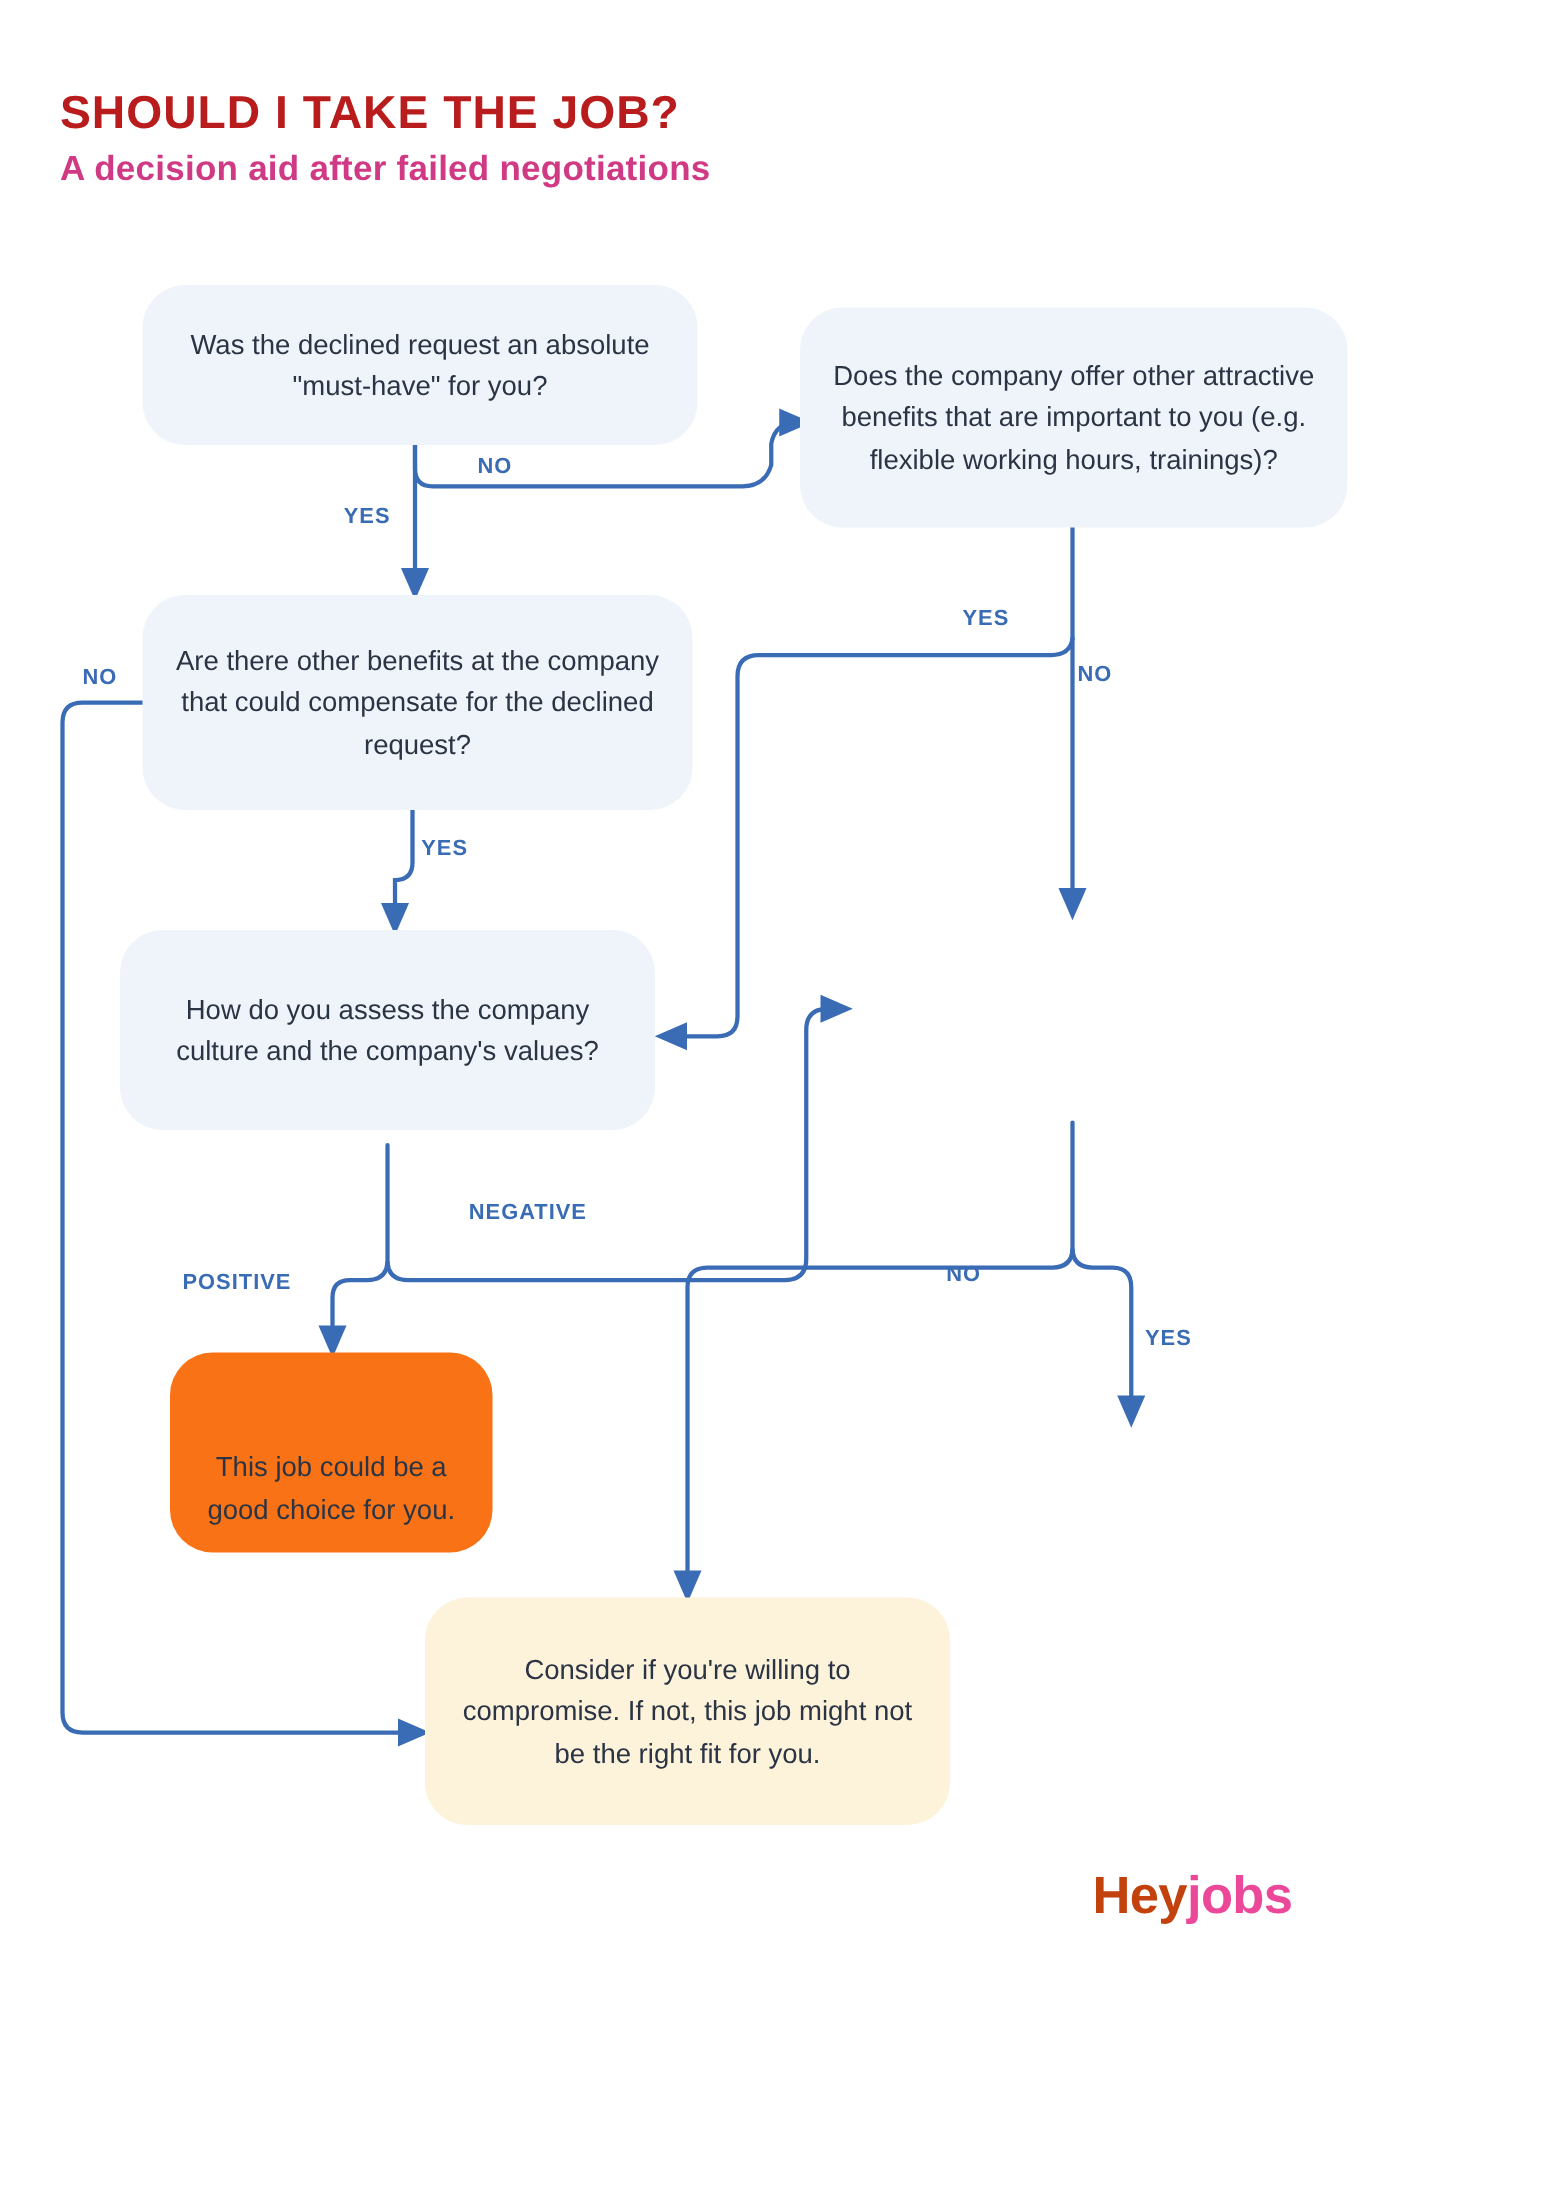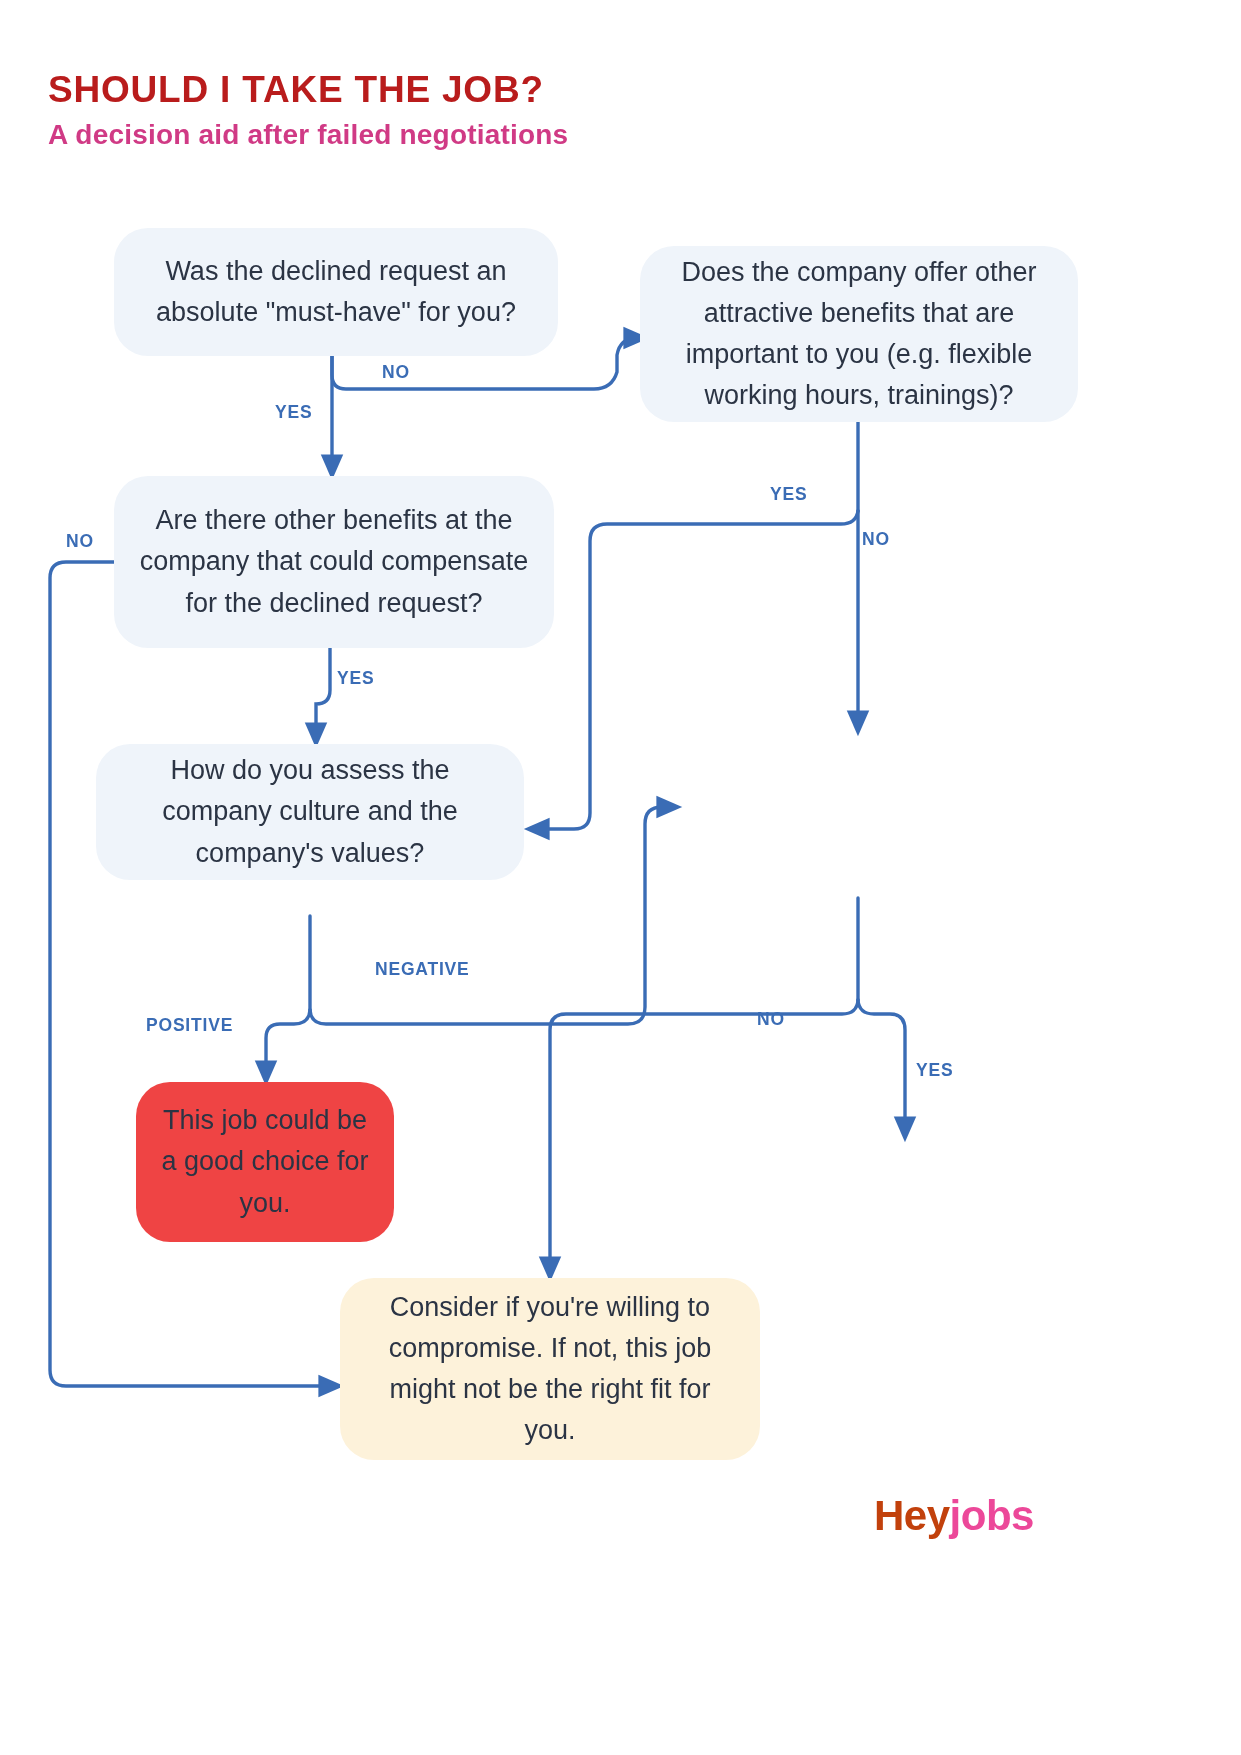--- a/index.html
+++ b/index.html
@@ -17,31 +17,31 @@
   }
   #title-sub{
     font-size:28px;font-weight:bold;color:#d03a85;letter-spacing:0.2px;
     line-height:1.2;margin:6px 0 0 0;white-space:nowrap;
   }
 
   
   .node{
     position:absolute;box-sizing:border-box;border-radius:34px;
     display:flex;align-items:center;justify-content:center;text-align:center;
-    color:#2b3444;font-size:27px;line-height:1.52;padding:18px 22px;
+    color:#2b3444;font-size:22px;line-height:1.52;padding:18px 22px;
   }
   .decision{background:#eff4fa;}
-  .outcome-pos{background:#ef4444;}
+  .outcome-pos{background:#f97316;align-items:flex-end;}
   .outcome-warn{background:#fdf2da;}
   .outcome-neg{background:#f7e3ea;}
 
   #node-must-have   {left:114px; top:228px;  width:444px; height:128px;}
   #node-other-benefits-company{left:640px; top:246px;  width:438px; height:176px;}
   #node-compensate  {left:114px; top:476px;  width:440px; height:172px;}
-  #node-culture     {left:96px;  top:744px;  width:428px; height:136px;}
+  #node-culture     {left:96px;  top:744px;  width:428px; height:160px;}
   #node-other-offers{left:678px; top:732px;  width:350px; height:166px;}
   #node-good-choice {left:136px; top:1082px; width:258px; height:160px;}
   #node-other-options{left:758px;top:1138px; width:290px; height:132px;}
   #node-compromise  {left:340px; top:1278px; width:420px; height:182px;}
 
   
   .edge-label{
     position:absolute;color:#3a6cb5;font-weight:bold;font-size:17.5px;
     letter-spacing:0.8px;white-space:nowrap;
   }

